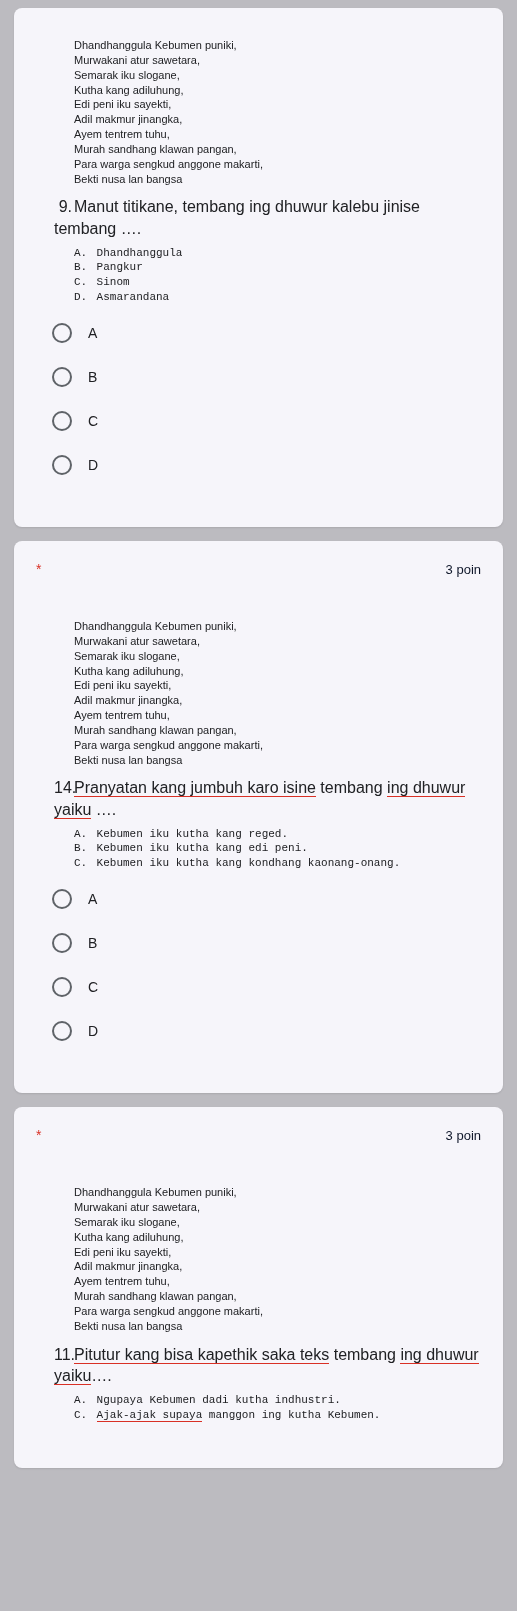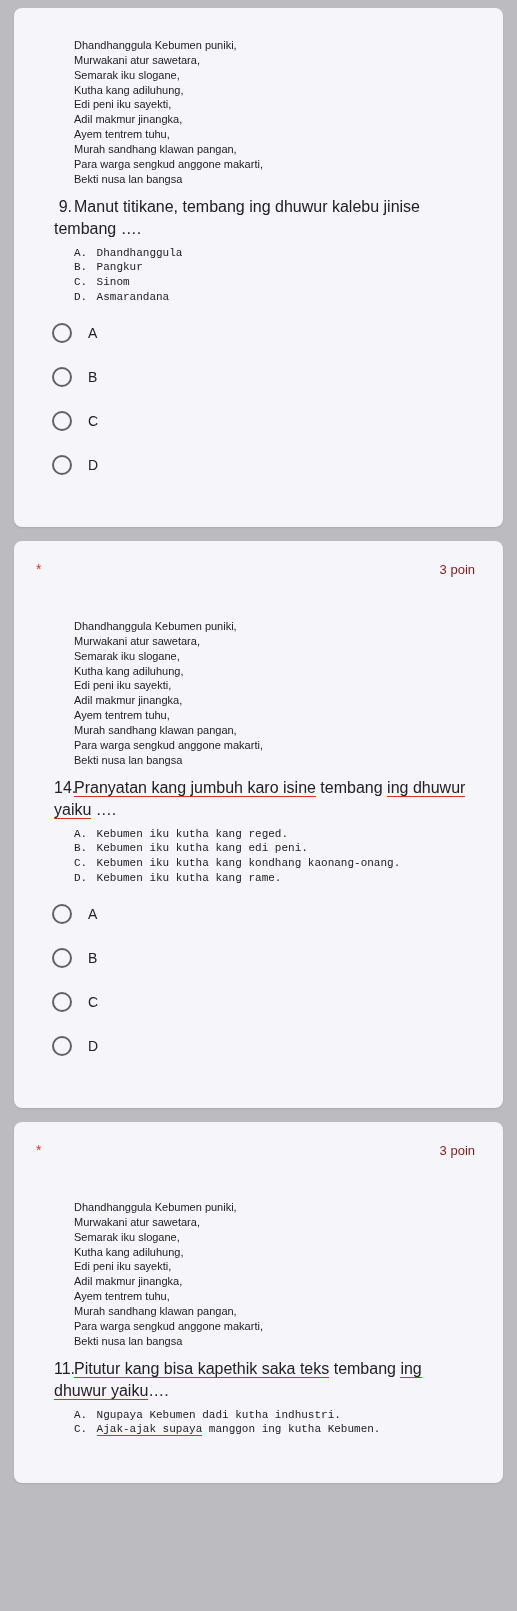--- a/index.html
+++ b/index.html
@@ -11,36 +11,36 @@
       background: #bcbbc0;
       font-family: Arial, sans-serif;
       font-size: 11px;
       color: #202124;
       width: 517px;
       padding: 0 14px;
     }
     .card {
       background: #f6f5fa;
       border-radius: 8px;
-      padding: 20px 28px 28px 22px;
+      padding: 20px 22px 28px 22px;
       margin-bottom: 14px;
       box-shadow: 0 1px 2px rgba(0,0,0,0.1);
     }
     .card-header {
       display: flex;
       justify-content: space-between;
       align-items: center;
       margin-bottom: 42px;
     }
     .required {
       color: #d93025;
       font-size: 14px;
     }
     .points {
-      color: #7f1d1d;
+      color: #0f172a;
       font-size: 13px;
     }
     .poem {
       margin-left: 38px;
       line-height: 1.35;
       white-space: pre-line;
       margin-bottom: 10px;
       font-size: 11px;
     }
     .question {
@@ -163,21 +163,20 @@
 Adil makmur jinangka,
 Ayem tentrem tuhu,
 Murah sandhang klawan pangan,
 Para warga sengkud anggone makarti,
 Bekti nusa lan bangsa</div>
       <div class="question"><span class="q-num">14.</span><span class="q-text"><span class="underline-red">Pranyatan kang jumbuh karo isine</span> tembang <span class="underline-red">ing dhuwur yaiku</span> ….</span></div>
       <div class="q-options">
         <span class="q-opt"><span class="opt-letter">A.</span><span> Kebumen iku kutha kang reged.</span></span>
         <span class="q-opt"><span class="opt-letter">B.</span><span> Kebumen iku kutha kang edi peni.</span></span>
         <span class="q-opt"><span class="opt-letter">C.</span><span> Kebumen iku kutha kang kondhang kaonang-onang.</span></span>
-        <span class="q-opt"><span class="opt-letter">D.</span><span> Kebumen iku kutha kang rame.</span></span>
       </div>
       <div class="radio-group">
         <div class="radio-row">
           <span class="radio-btn"></span>
           <span class="radio-label">A</span>
         </div>
         <div class="radio-row">
           <span class="radio-btn"></span>
           <span class="radio-label">B</span>
         </div>

